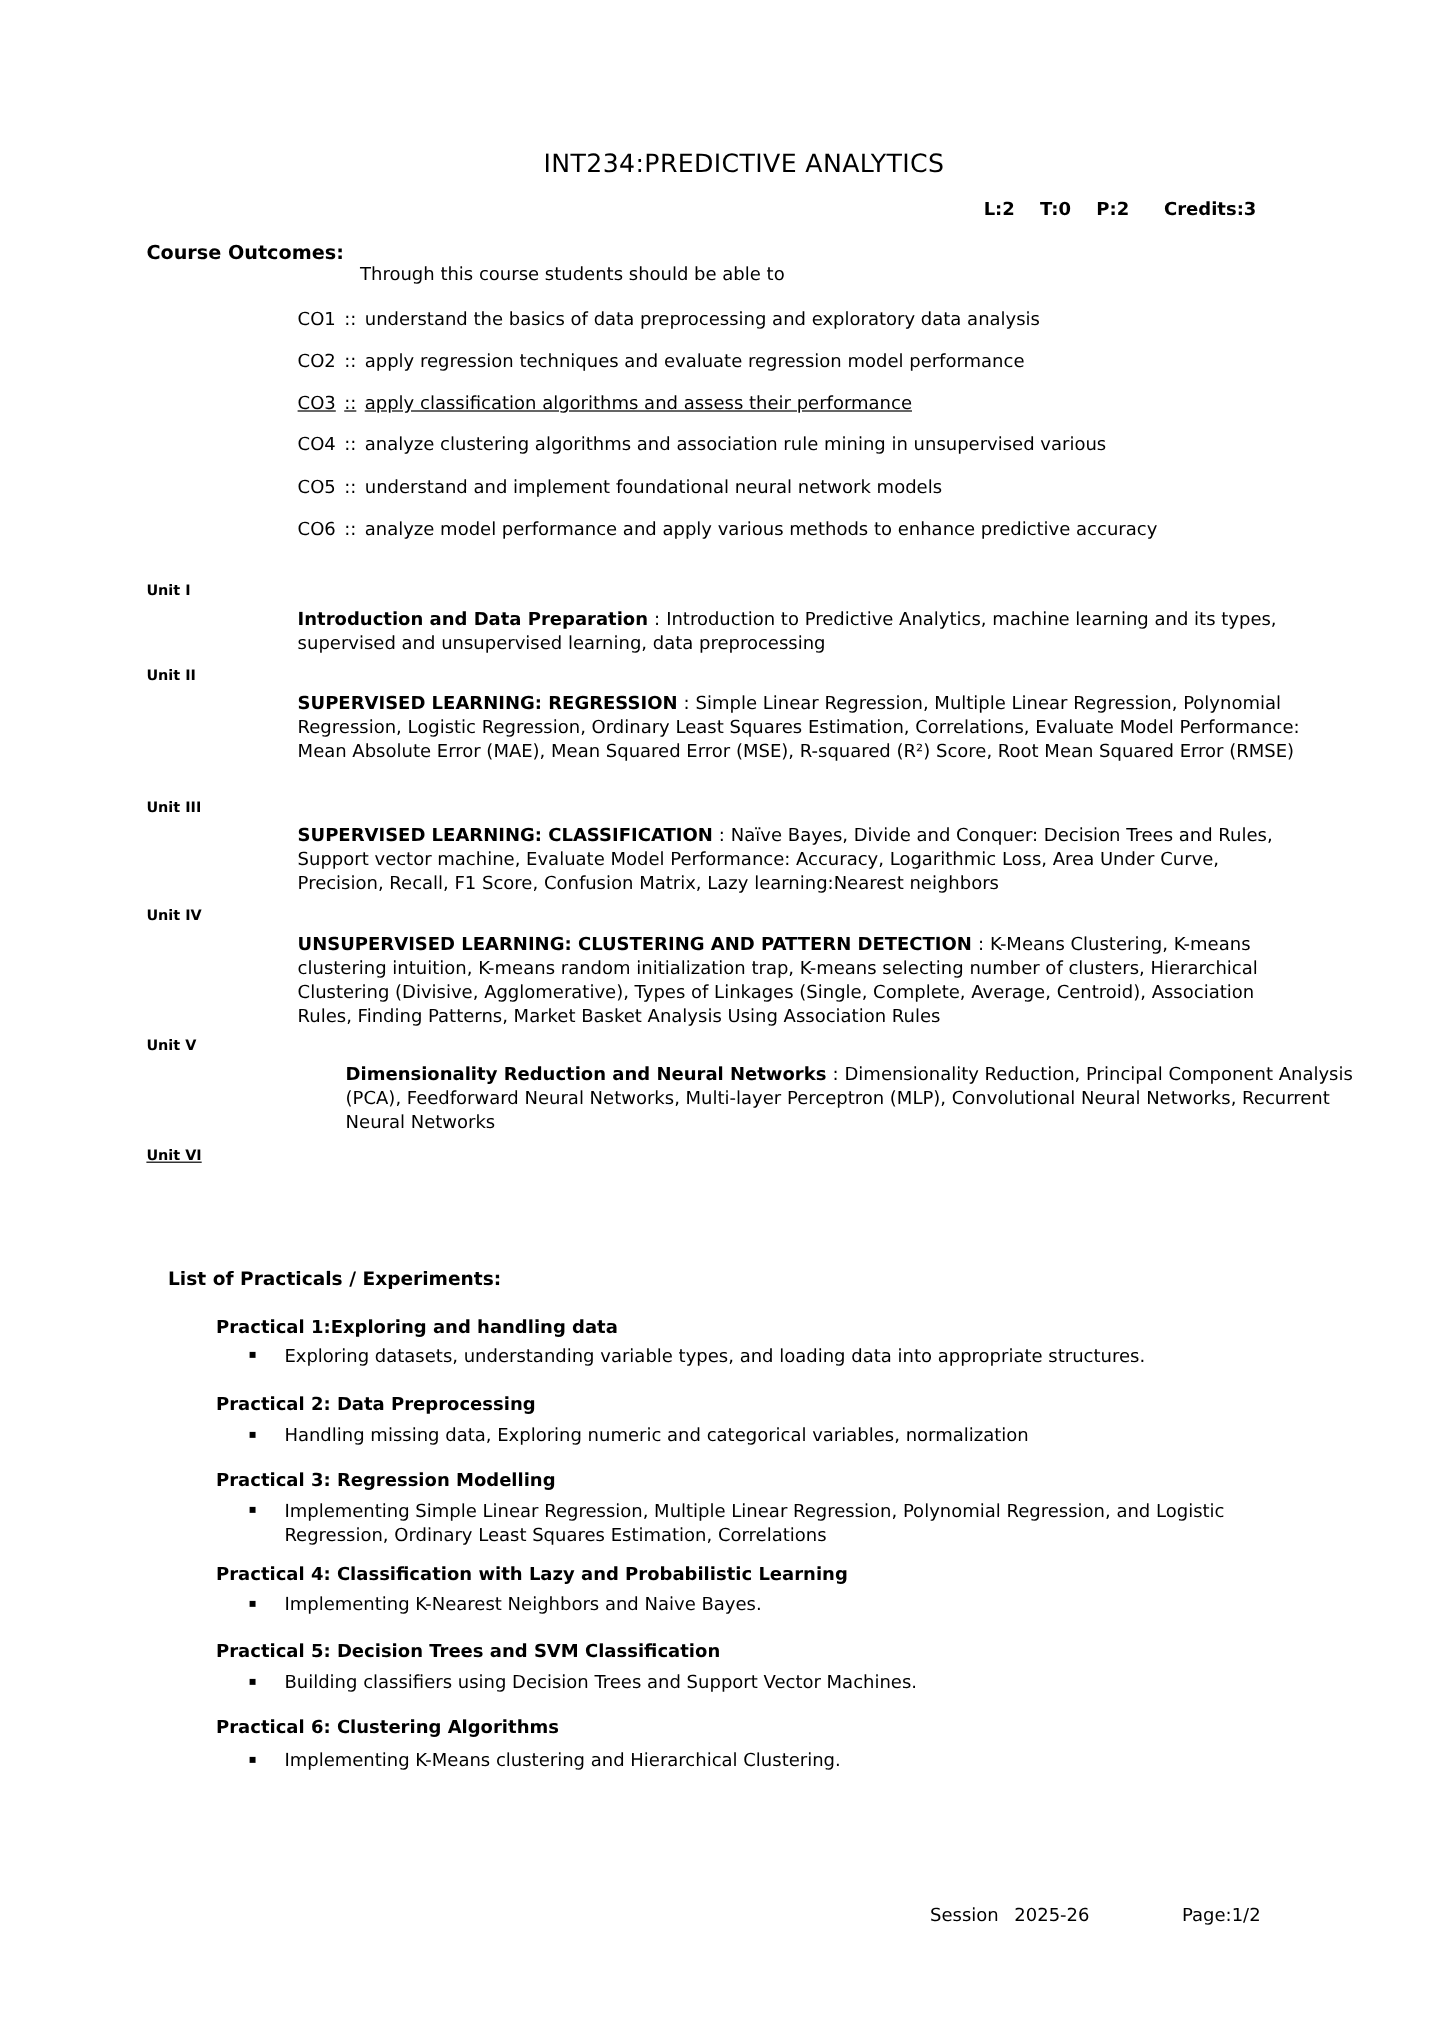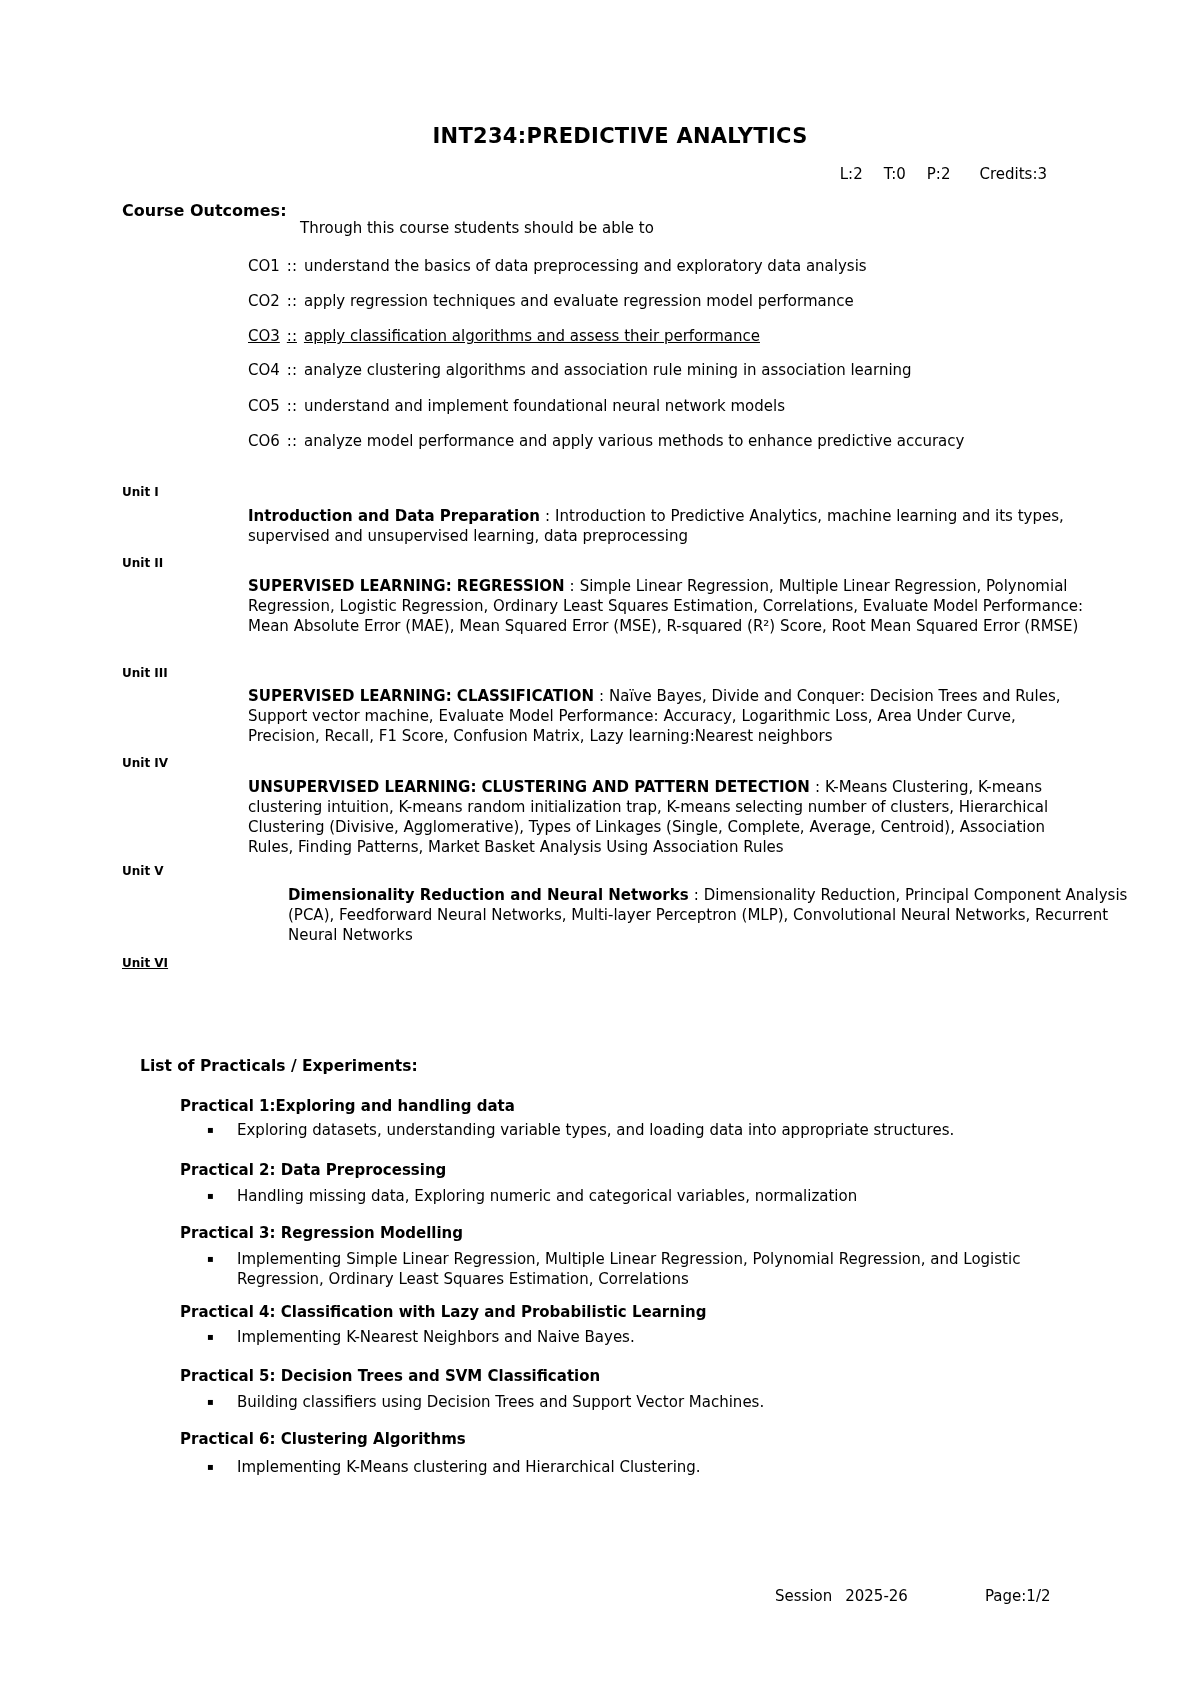--- a/index.html
+++ b/index.html
@@ -12,30 +12,31 @@
     font-family:"DejaVu Sans","Liberation Sans",sans-serif;
     font-size:15px;
     line-height:20px;
   }
   .abs{position:absolute;}
   .b{font-weight:bold;}
   .doc-title{
     left:0;right:0;top:124px;
     text-align:center;
     font-size:21px;
-    font-weight:bold;
+    font-weight:normal;
     letter-spacing:.3px;
     line-height:24px;
     padding-left:40px;
   }
   .credits-row{
     top:164px;right:153px;
     display:flex;
     gap:21px;
     white-space:nowrap;
+    font-weight:bold;
   }
   .credits-row .last{margin-left:8px;}
   .co-heading{left:122px;top:201px;font-weight:bold;font-size:16px;}
   .co-intro{left:300px;top:218px;}
   .co-row{left:248px;white-space:nowrap;}
   .co-sep{margin:0 7px;}
   .unit-label{left:122px;font-weight:bold;font-size:12px;}
   .unit-desc{left:248px;width:840px;text-align:left;}
   .unit-sep{margin:0 5px;}
   .practicals-heading{left:140px;top:1056px;font-weight:bold;font-size:15.5px;}
@@ -72,21 +73,21 @@
   <div class="abs co-row" style="top:256px;">
     <span>CO1</span><span class="co-sep">::</span><span>understand the basics of data preprocessing and exploratory data analysis</span>
   </div>
   <div class="abs co-row" style="top:291px;">
     <span>CO2</span><span class="co-sep">::</span><span>apply regression techniques and evaluate regression model performance</span>
   </div>
   <div class="abs co-row" style="top:326px;text-decoration:underline;">
     <span>CO3</span><span class="co-sep">::</span><span>apply classification algorithms and assess their performance</span>
   </div>
   <div class="abs co-row" style="top:360px;">
-    <span>CO4</span><span class="co-sep">::</span><span>analyze clustering algorithms and association rule mining in association learning</span>
+    <span>CO4</span><span class="co-sep">::</span><span>analyze clustering algorithms and association rule mining in unsupervised various</span>
   </div>
   <div class="abs co-row" style="top:396px;">
     <span>CO5</span><span class="co-sep">::</span><span>understand and implement foundational neural network models</span>
   </div>
   <div class="abs co-row" style="top:431px;">
     <span>CO6</span><span class="co-sep">::</span><span>analyze model performance and apply various methods to enhance predictive accuracy</span>
   </div>
 
   <div class="abs unit-label" style="top:482px;">Unit I</div>
   <div class="abs unit-desc" style="top:506px;">

